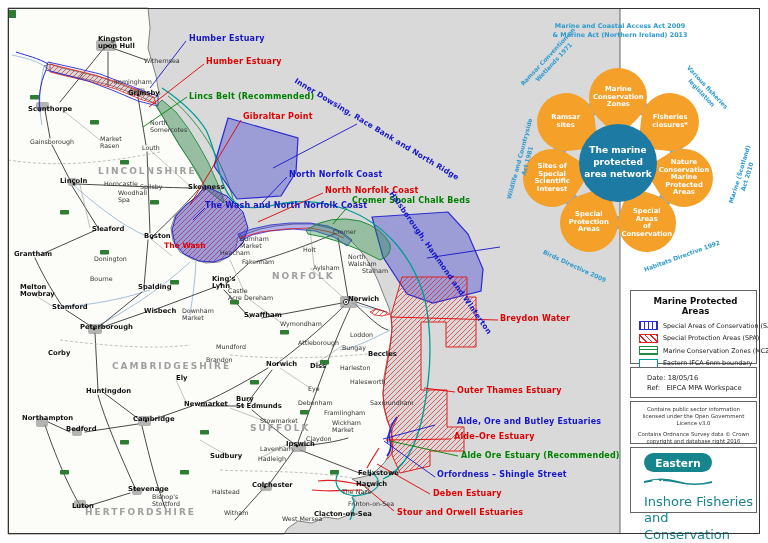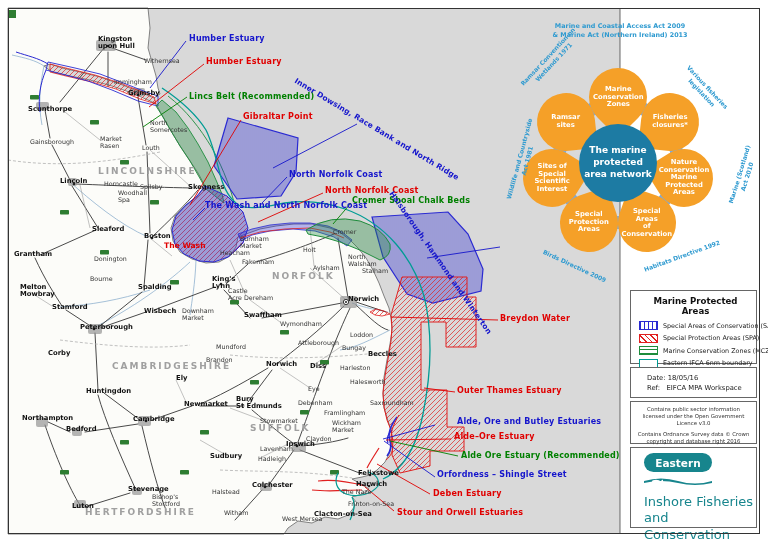--- a/index.html
+++ b/index.html
@@ -46,21 +46,21 @@
   .lrow .txt{font-size:6.4px;color:#222;white-space:nowrap;}
   .sw{width:19px;height:9px;border:1px solid;background:#fff;flex:0 0 auto;box-sizing:border-box;}
   .sw.sac{border-color:#2a2ad2;background:repeating-linear-gradient(90deg,#2a2ad2 0 1px,rgba(0,0,0,0) 1px 4px);}
   .sw.spa{border-color:#e02020;background:repeating-linear-gradient(45deg,#e02020 0 1px,rgba(0,0,0,0) 1px 4px);}
   .sw.mcz{border-color:#1e8c3c;background:repeating-linear-gradient(0deg,#1e8c3c 0 1px,rgba(0,0,0,0) 1px 4px);}
   .sw.boundary{border-color:#009c94;}
   .infobox{top:367px;height:31px;padding:5px 0 0 16px;}
   .infobox div{font-size:6.8px;color:#222;white-space:pre;line-height:1.5;}
   .license{top:401px;height:43px;padding:4px 5px;text-align:center;}
   .license div{font-size:5.4px;color:#333;line-height:1.3;margin-bottom:4px;}
-  .logobox{top:447px;height:81px;padding:5px 0 0 13px;}
+  .logobox{top:447px;height:66px;padding:5px 0 0 13px;}
   .lozenge{width:68px;height:19px;background:#17858d;border-radius:10px;display:flex;align-items:center;justify-content:center;}
   .lozenge span{color:#fff;font-weight:bold;font-size:10.5px;}
   .ifca{font-size:25px;font-weight:bold;color:#17858d;line-height:1;margin-top:1px;letter-spacing:.5px;}
   .tagline{font-size:13px;color:#17858d;line-height:1.25;margin-top:3px;white-space:pre-line;}
 </style>
 </head>
 <body>
 
 <div class="sheet">
 

